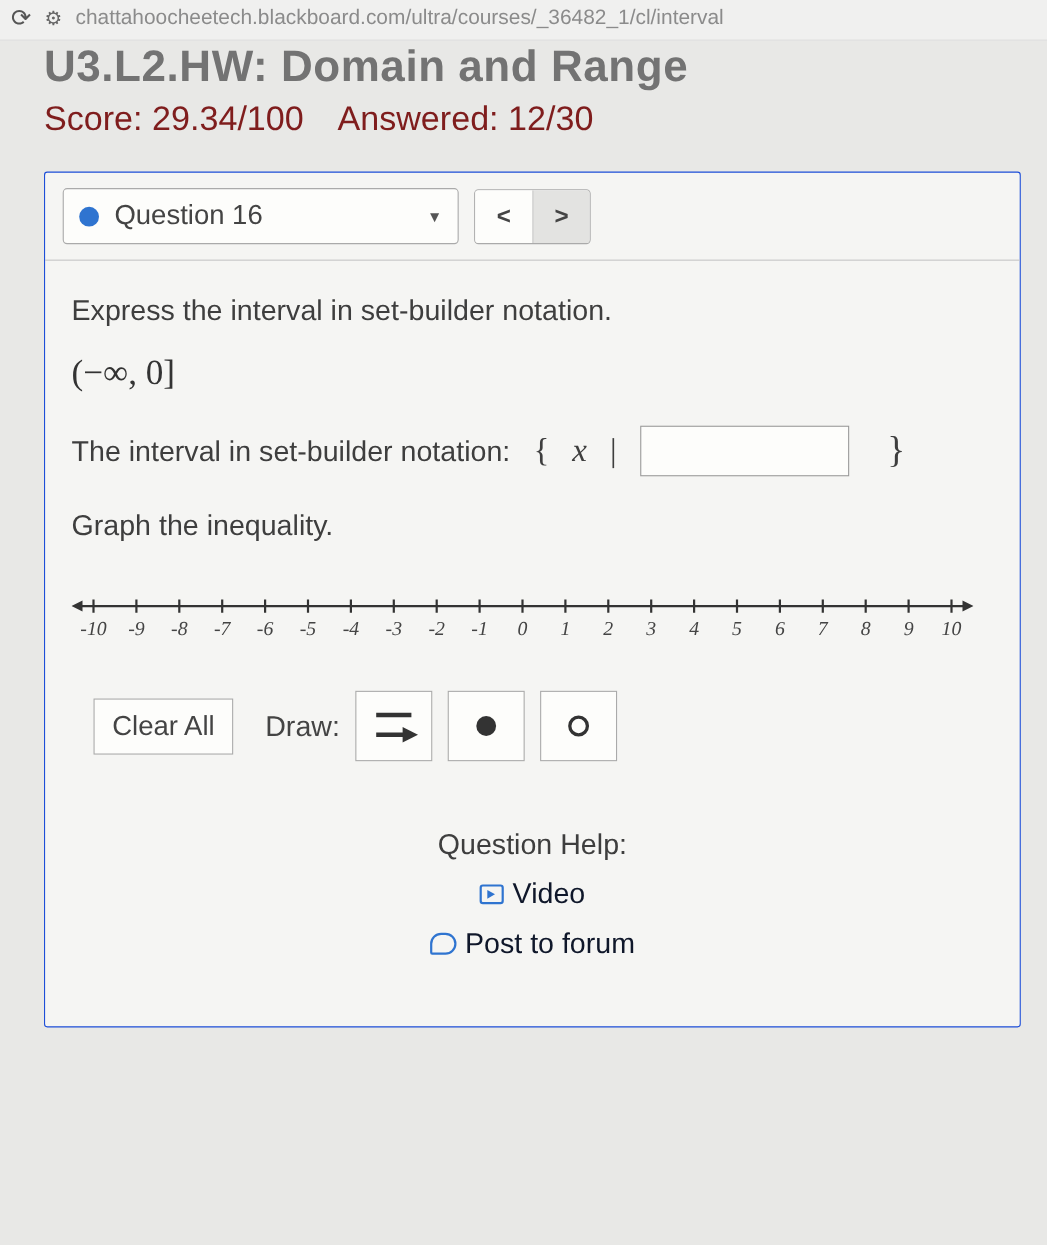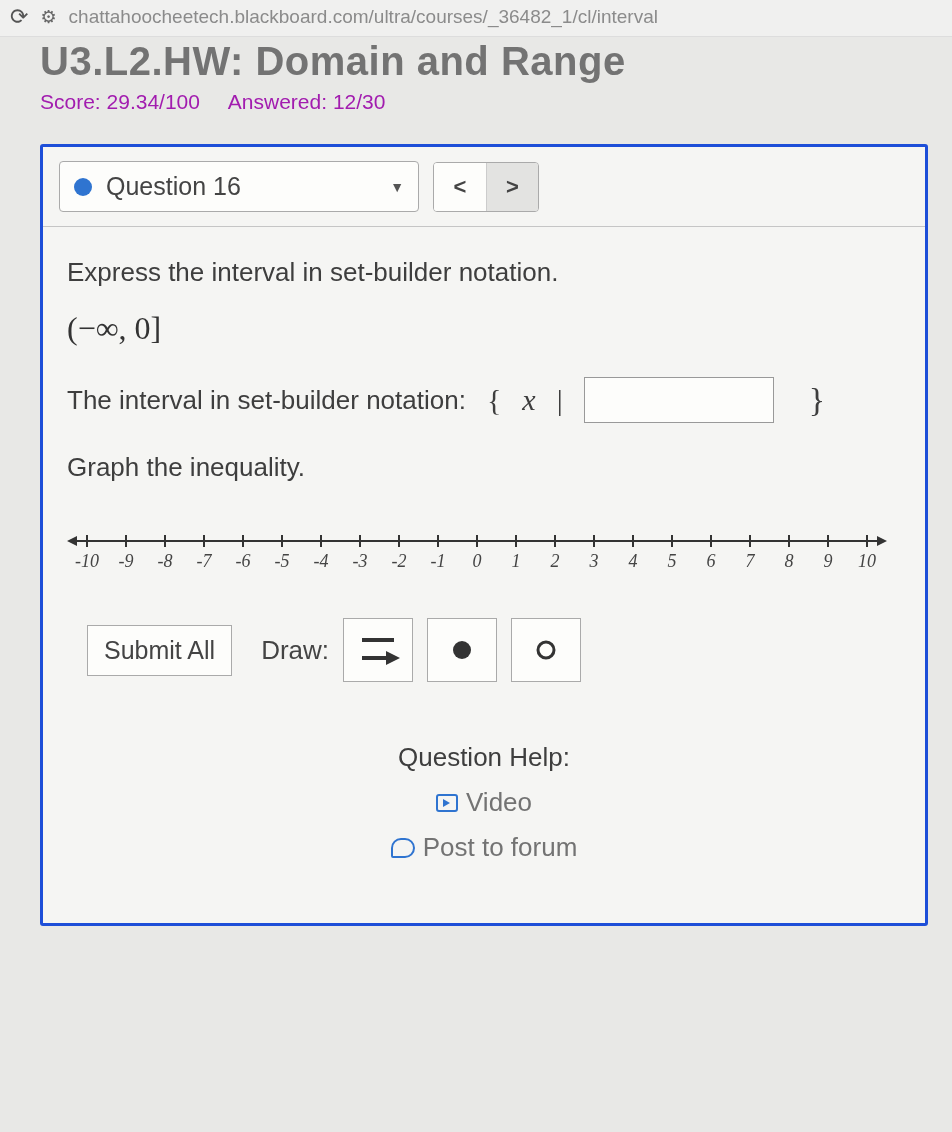--- a/index.html
+++ b/index.html
@@ -28,28 +28,28 @@
     padding: 0 24px 24px 40px;
   }
   h1 {
     font-size: 40px;
     font-weight: 700;
     color: #737373;
     margin-top: 2px;
     letter-spacing: 0.5px;
   }
   .meta {
-    font-size: 21px;
-    color: #a21caf;
+    font-size: 31px;
+    color: #7f1d1d;
     margin-top: 6px;
   }
   .meta .answered { margin-left: 22px; }
   .qbox {
     margin-top: 30px;
-    border: 3px solid #1d4ed8;
+    border: 1px solid #1d4ed8;
     background: #f5f5f3;
     border-radius: 3px;
   }
   .qheader {
     display: flex;
     align-items: center;
     gap: 14px;
     padding: 14px 16px;
     border-bottom: 1px solid #c5c5c5;
   }
@@ -154,21 +154,21 @@
   }
   .help-row {
     font-size: 26px;
     color: #3e3e3e;
     display: flex;
     align-items: center;
     gap: 14px;
     margin-bottom: 30px;
     flex-direction: column;
   }
-  .help-link { color: #737373; cursor: pointer; display: inline-flex; align-items: center; gap: 8px; }
+  .help-link { color: #0f172a; cursor: pointer; display: inline-flex; align-items: center; gap: 8px; }
   .video-icon {
     width: 22px; height: 18px; border: 2px solid #2f74d0; border-radius: 3px;
     display: inline-flex; align-items: center; justify-content: center;
   }
   .video-icon::after {
     content: ""; border-left: 7px solid #2f74d0; border-top: 4px solid transparent; border-bottom: 4px solid transparent;
   }
   .chat-icon {
     width: 24px; height: 20px; border: 2px solid #2f74d0; border-radius: 10px 10px 10px 2px;
     display: inline-block;
@@ -277,21 +277,21 @@
               <text x="722" y="46" class="tick-label">8</text>
               <line x1="761" x2="761" y1="14" y2="26" stroke="#333" stroke-width="2"></line>
               <text x="761" y="46" class="tick-label">9</text>
               <line x1="800" x2="800" y1="14" y2="26" stroke="#333" stroke-width="2"></line>
               <text x="800" y="46" class="tick-label">10</text>
             </g>
         </svg>
       </div>
 
       <div class="tools">
-        <button class="clearall">Submit All</button>
+        <button class="clearall">Clear All</button>
         <span class="drawlabel">Draw:</span>
         <div class="toolbtn">
           <svg width="44" height="40">
             <line x1="6" y1="10" x2="38" y2="10" stroke="#333" stroke-width="4"></line>
             <line x1="6" y1="28" x2="32" y2="28" stroke="#333" stroke-width="4"></line>
             <polygon points="44,28 30,21 30,35" fill="#333"></polygon>
           </svg>
         </div>
         <div class="toolbtn">
           <svg width="24" height="24">

